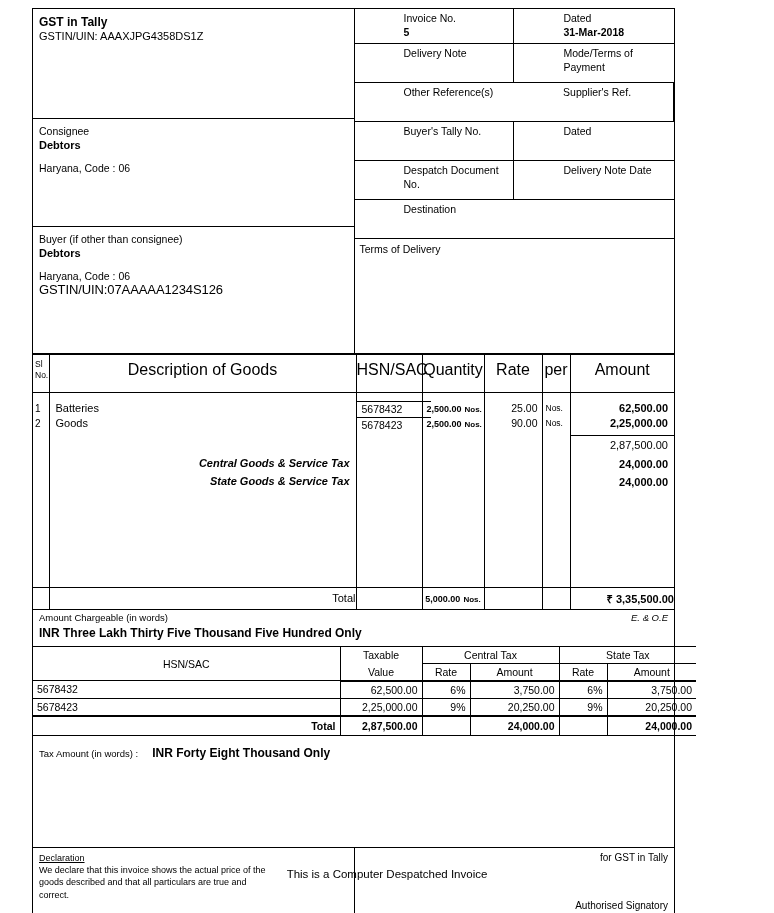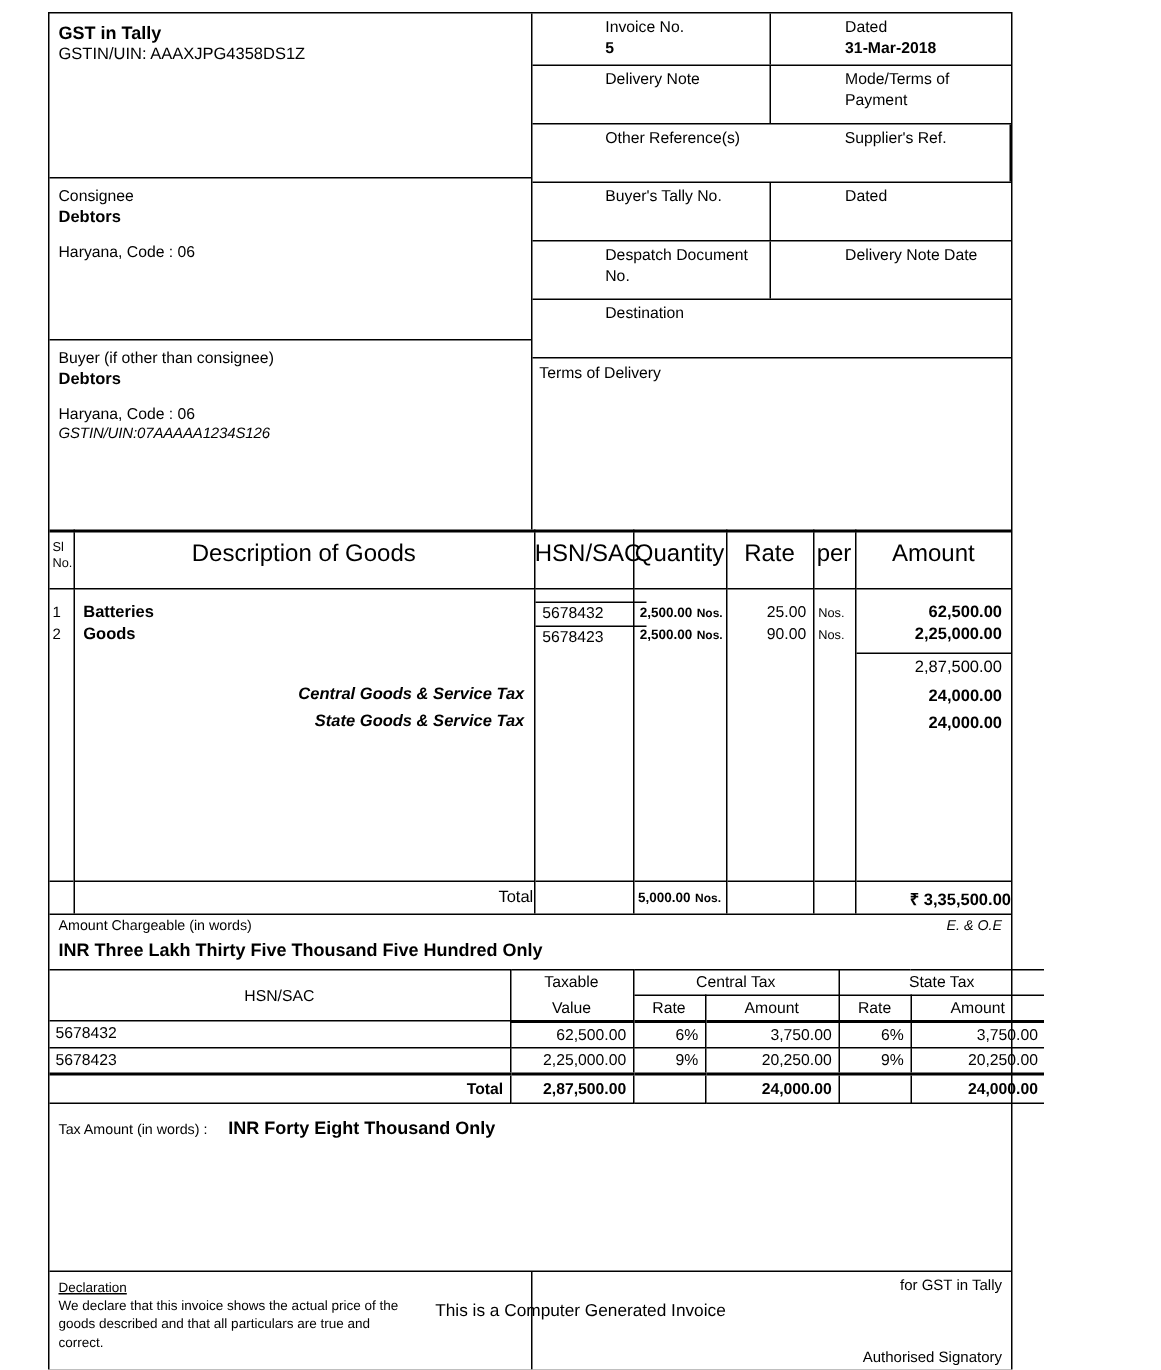--- a/index.html
+++ b/index.html
@@ -66,21 +66,21 @@
     height: 108px;
     border-bottom: 1px solid #000;
   }
   .party-cell.buyer {
     height: 106px;
   }
   .party-label { font-size: 10.5px; line-height: 14px; }
   .party-name { font-size: 11px; font-weight: bold; line-height: 15px; }
   .party-gap { height: 8px; }
   .party-line { font-size: 10.5px; line-height: 14px; }
-  .party-gstin { font-size: 10px; line-height: 13px; letter-spacing: -0.1px; font-style: italic; }
+  .party-gstin { font-size: 13px; line-height: 13px; letter-spacing: -0.1px; }
 
   .top-right {
     width: 320px;
     box-sizing: border-box;
     display: flex;
     flex-direction: column;
   }
   .ref-row {
     display: flex;
     border-bottom: 1px solid #000;
@@ -145,21 +145,21 @@
   .goods tbody td { font-size: 10.5px; }
   .item-pad { height: 8px; }
   .item-line {
     height: 15px;
     line-height: 15px;
     padding: 0 4px;
     white-space: nowrap;
     overflow: hidden;
   }
   .item-line.sl { padding: 0 2px; font-size: 10px; }
-  .item-line.desc { font-weight: bold; font-size: 11px; padding-left: 6px; }
+  .item-line.desc { font-weight: normal; font-size: 11px; padding-left: 6px; }
   .item-line.amt { font-weight: bold; text-align: right; font-size: 11px; padding-right: 6px; }
   .item-line.hsn { text-align: left; padding-left: 5px; }
   .qty-val { font-size: 9px; font-weight: bold; }
   .qty-unit { font-size: 8px; font-weight: bold; }
   .per-unit { font-size: 8.5px; padding-left: 3px; }
 
   .subtot-line {
     height: 19px;
     line-height: 19px;
     text-align: right;
@@ -573,14 +573,14 @@
         <div class="decl-body">correct.</div>
       </div>
       <div class="decl-right">
         <div class="for-company">for GST in Tally</div>
         <div class="auth-sign">Authorised Signatory</div>
       </div>
     </div>
 
   </div>
 
-  <div class="footer-note">This is a Computer Generated Invoice</div>
+  <div class="footer-note">This is a Computer Despatched Invoice</div>
 </div>
 
 </body></html>

